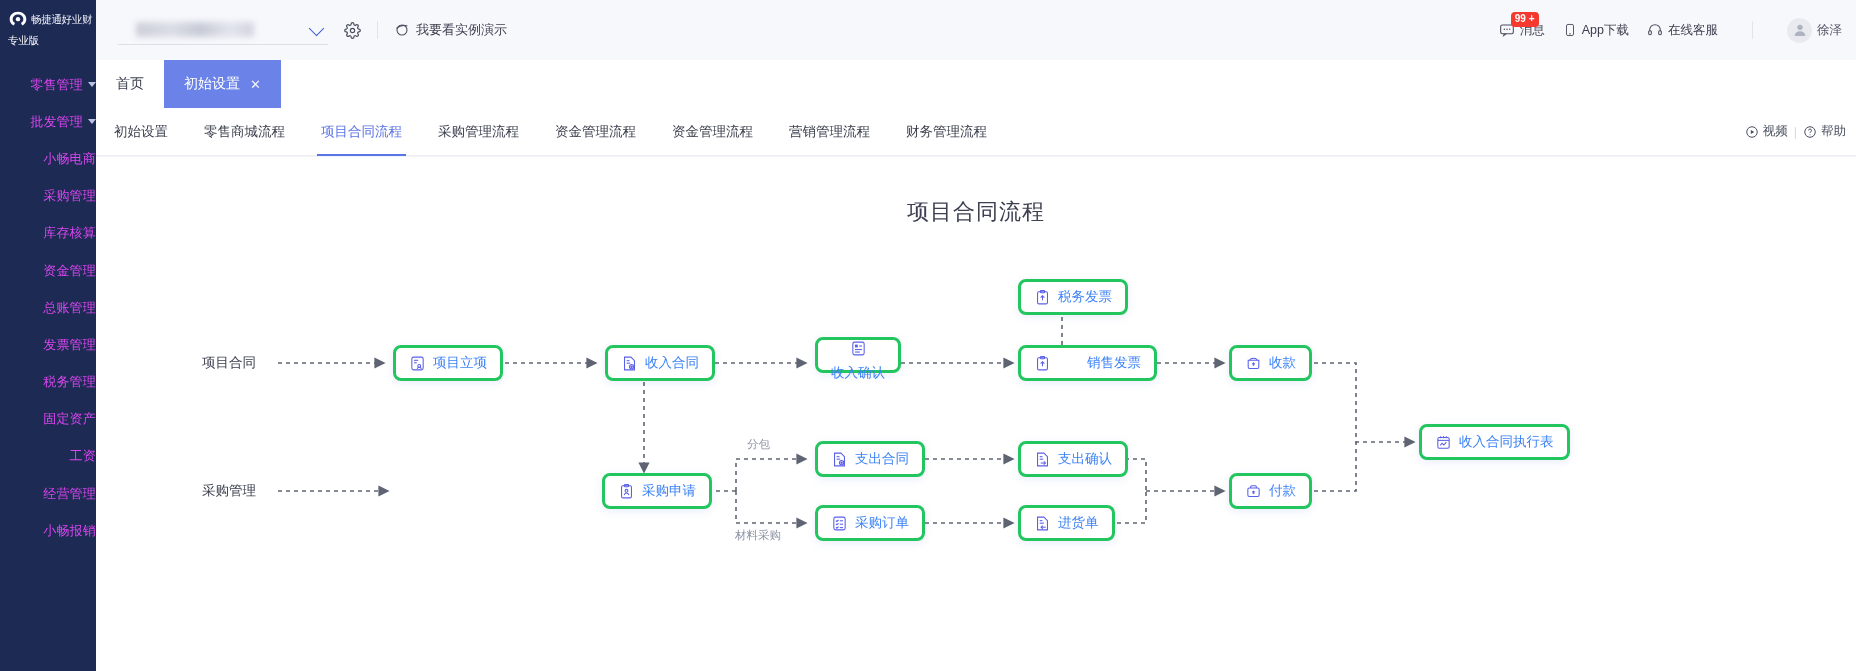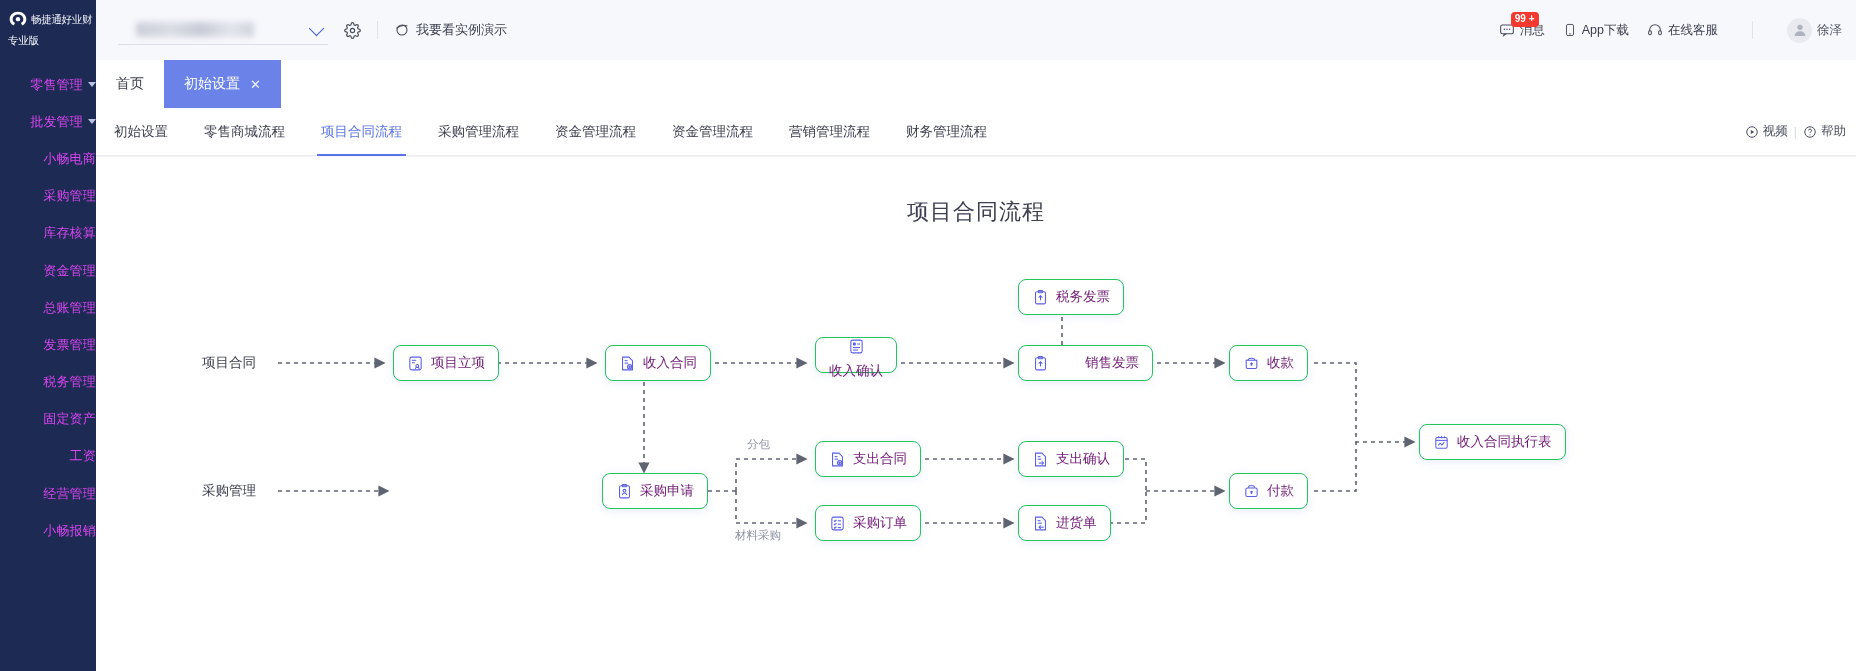--- a/index.html
+++ b/index.html
@@ -124,24 +124,24 @@
   .flow { position:absolute; left:0; top:0; width:1760px; height:514px; }
 
   .swim-label {
     position:absolute; font-size:13.5px; color:#3b3f4d; white-space:nowrap;
   }
   .edge-label {
     position:absolute; font-size:11.5px; color:#8d93a4; white-space:nowrap;
   }
   .node {
     position:absolute; height:36px; background:#ffffff;
-    border:1px solid #22c55e; border-radius:8px;
+    border:3px solid #22c55e; border-radius:8px;
     box-shadow:0 2px 8px rgba(90,116,230,0.13);
     display:flex; align-items:center; gap:7px; padding:0 13px;
-    font-size:13.5px; color:#701a75; cursor:pointer; white-space:nowrap;
+    font-size:13.5px; color:#3b82f6; cursor:pointer; white-space:nowrap;
   }
   .node .nicon { width:17px; height:17px; flex:none; display:block; }
   svg.wires { position:absolute; left:0; top:0; width:1760px; height:514px; pointer-events:none; }
 </style>
 </head>
 <body>
 
 <div id="app">
 
   <div class="sidebar">

